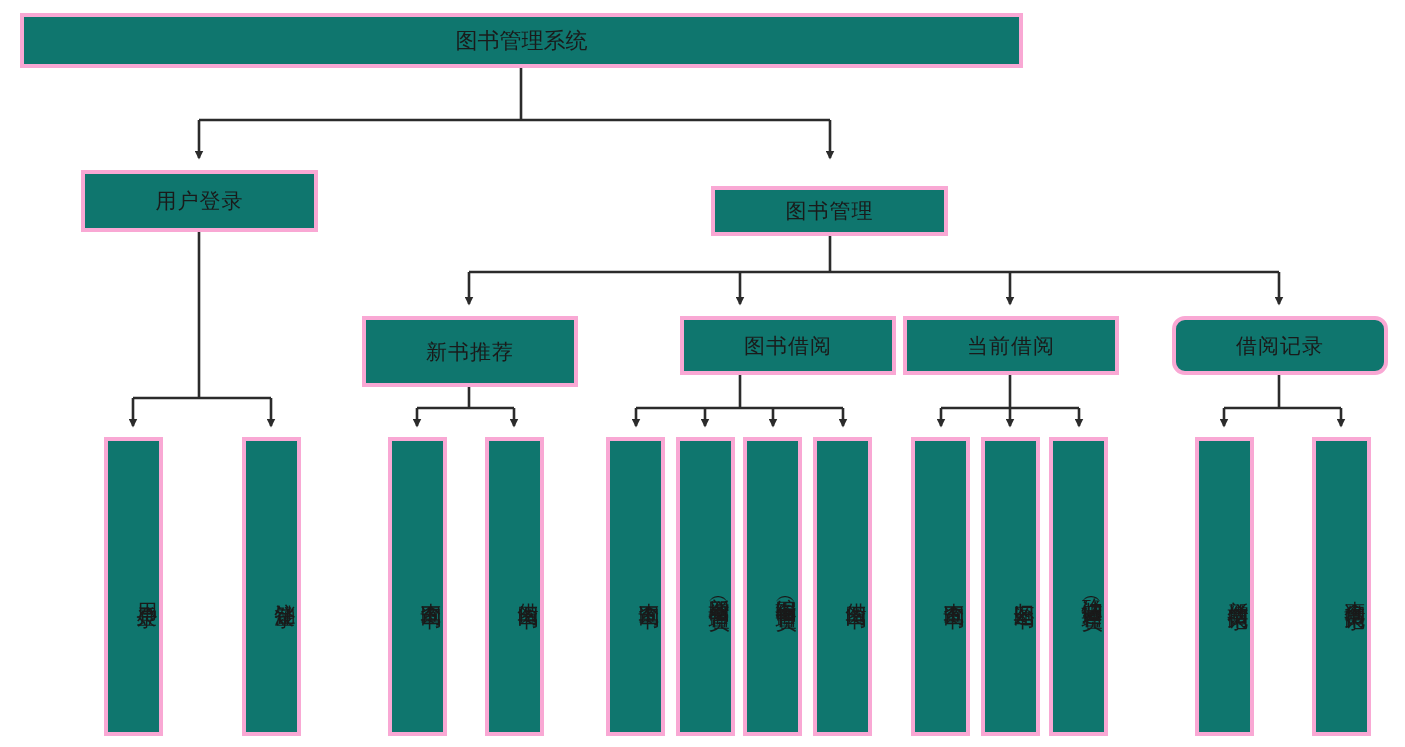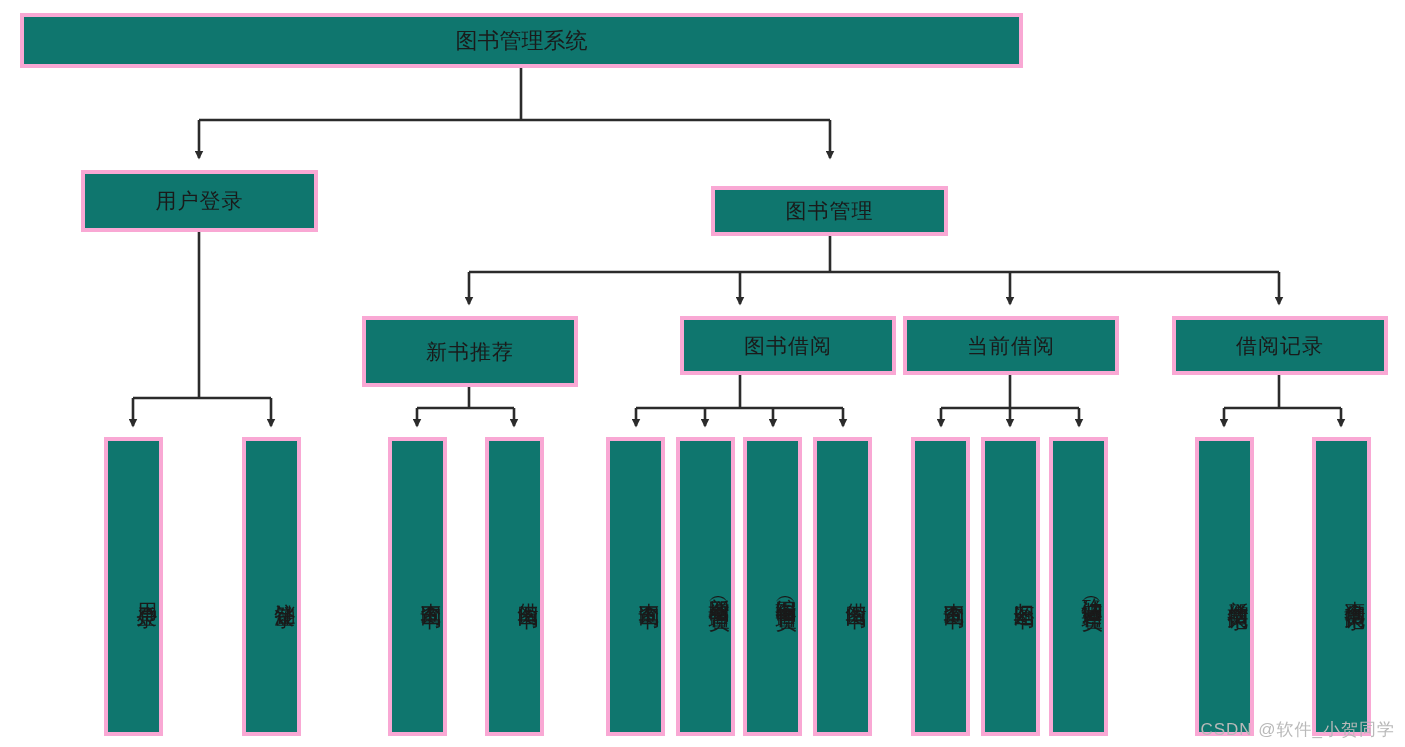--- a/index.html
+++ b/index.html
@@ -122,21 +122,21 @@
 
   <div class="node h" style="left:362px;top:316px;width:216px;height:71px;">
     <span>新书推荐</span>
   </div>
   <div class="node h" style="left:632px;top:316px;width:216px;height:59px;margin-left:48px;">
     <span>图书借阅</span>
   </div>
   <div class="node h" style="left:903px;top:316px;width:216px;height:59px;">
     <span>当前借阅</span>
   </div>
-  <div class="node h" style="left:1172px;top:316px;width:216px;height:59px;">
+  <div class="node h" style="left:1172px;top:316px;width:216px;height:59px;border-radius:13px;">
     <span>借阅记录</span>
   </div>
 
   <div class="node leaf" style="left:104px;top:437px;width:59px;height:299px;">
     <span class="vtxt">用户登录</span>
   </div>
   <div class="node leaf" style="left:242px;top:437px;width:59px;height:299px;">
     <span class="vtxt">注销登录</span>
   </div>
 
@@ -170,15 +170,14 @@
     <span class="vtxt">确认归还（管理员）</span>
   </div>
 
   <div class="node leaf" style="left:1195px;top:437px;width:59px;height:299px;">
     <span class="vtxt">新增借阅记录</span>
   </div>
   <div class="node leaf" style="left:1312px;top:437px;width:59px;height:299px;">
     <span class="vtxt">查询借阅记录</span>
   </div>
 
-  <div class="watermark">CSDN @软件_小贺同学</div>
 
 </div>
 
 </body></html>

